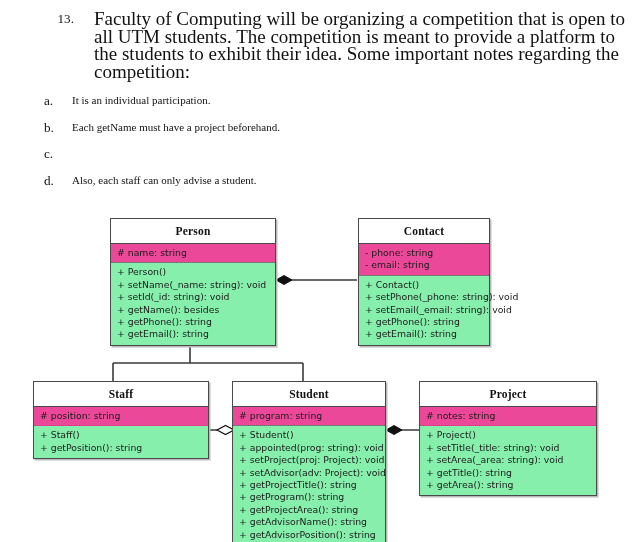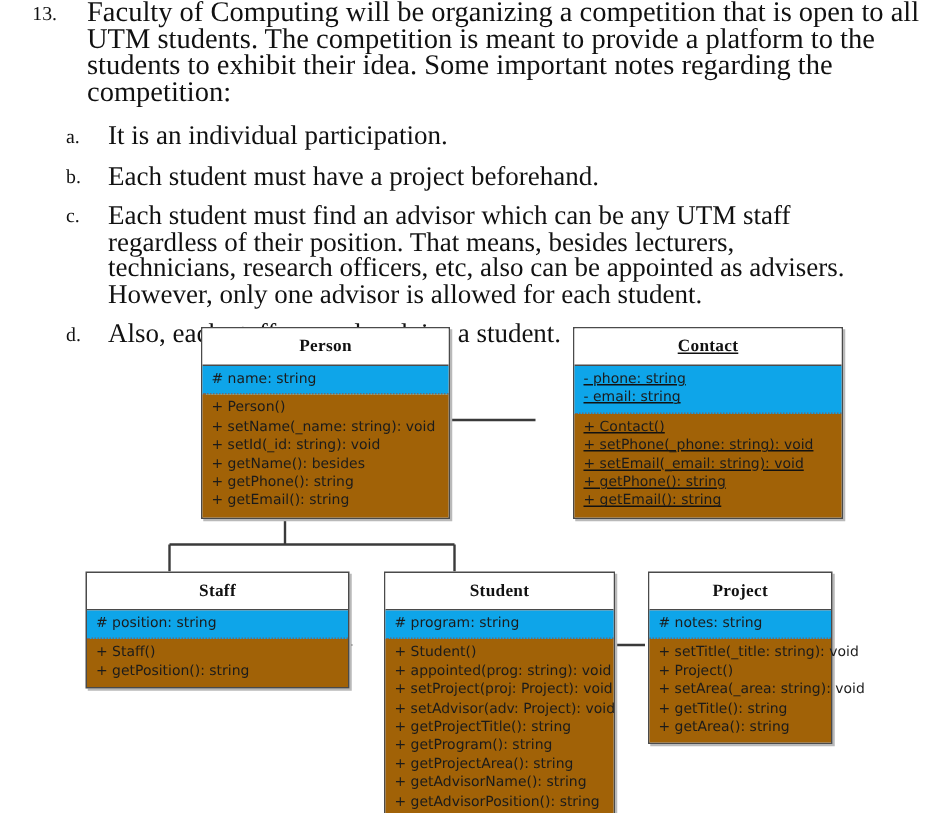--- a/index.html
+++ b/index.html
@@ -44,59 +44,59 @@
   .sub-label{
     width:72px;
     flex:0 0 72px;
     text-align:left;
     padding-left:44px;
     font-size:13.2px;
     line-height:17.5px;
     box-sizing:border-box;
   }
   .sub-body{
-    font-size:18px;
+    font-size:11px;
     line-height:17.5px;
     width:500px;
   }
 
   
   #diagram{
     position:absolute;
     left:0; top:0;
     width:633px; height:542px;
     pointer-events:none;
   }
-  #diagram .uml-class{ pointer-events:auto;margin-left:24px; }
+  #diagram .uml-class{ pointer-events:auto; }
 
   .uml-class{
     position:absolute;
     box-sizing:border-box;
     border:1px solid #4a4a4a;
     background:#ffffff;
     box-shadow:1.5px 1.5px 0 0 #b9b9b9;
     font-family:"DejaVu Sans", sans-serif;
   }
   .uml-title{
     text-align:center;
     font-family:"Liberation Serif", serif;
     font-weight:bold;
     font-size:11.5px;
     padding:6px 2px 6px 2px;
     border-bottom:1px solid #4a4a4a;
     background:#ffffff;
     letter-spacing:0.2px;
   }
   .uml-attrs{
-    background:#0ea5e9;
+    background:#ec4899;
     padding:3px 0 3px 0;
     border-bottom:1px dotted #6d6d6d;
   }
   .uml-ops{
-    background:#a16207;
+    background:#86efac;
     padding:3px 0 4px 0;
   }
   .uml-line{
     font-size:9.3px;
     line-height:12.4px;
     padding:0 4px 0 6px;
     white-space:nowrap;
     color:#1b1b1b;
   }
 
@@ -104,38 +104,37 @@
   #connectors{
     position:absolute;
     left:0;top:0;width:633px;height:542px;
     pointer-events:none;
   }
 </style>
 </head>
 <body>
 
 <div id="question">
-  <div class="q-row" style="">
+  <div class="q-row" style="margin-top:10px;padding-left:36px;">
     <div class="q-num">13.</div>
     <div class="q-body">Faculty of Computing will be organizing a competition that is open to all UTM students. The competition is meant to provide a platform to the students to exhibit their idea. Some important notes regarding the competition:</div>
   </div>
 
   <div class="sub-row" style="margin-top:12px;">
     <div class="sub-label">a.</div>
     <div class="sub-body">It is an individual participation.</div>
   </div>
 
   <div class="sub-row">
     <div class="sub-label">b.</div>
-    <div class="sub-body">Each student must have a project beforehand.</div>
+    <div class="sub-body">Each getName must have a project beforehand.</div>
   </div>
 
   <div class="sub-row">
     <div class="sub-label">c.</div>
-    <div class="sub-body">Each student must find an advisor which can be any UTM staff regardless of their position. That means, besides lecturers, technicians, research officers, etc, also can be appointed as advisers. However, only one advisor is allowed for each student.</div>
   </div>
 
   <div class="sub-row">
     <div class="sub-label">d.</div>
     <div class="sub-body">Also, each staff can only advise a student.</div>
   </div>
 </div>
 
 <div id="diagram">
 
@@ -165,21 +164,21 @@
     <div class="uml-ops">
       <div class="uml-line">+ Person()</div>
       <div class="uml-line">+ setName(_name: string): void</div>
       <div class="uml-line">+ setId(_id: string): void</div>
       <div class="uml-line">+ getName(): besides</div>
       <div class="uml-line">+ getPhone(): string</div>
       <div class="uml-line">+ getEmail(): string</div>
     </div>
   </div>
 
-  <div class="uml-class" style="left:358px; top:218px; width:180px;text-decoration:underline;">
+  <div class="uml-class" style="left:358px; top:218px; width:132px;">
     <div class="uml-title">Contact</div>
     <div class="uml-attrs">
       <div class="uml-line">- phone: string</div>
       <div class="uml-line">- email: string</div>
     </div>
     <div class="uml-ops">
       <div class="uml-line">+ Contact()</div>
       <div class="uml-line">+ setPhone(_phone: string): void</div>
       <div class="uml-line">+ setEmail(_email: string): void</div>
       <div class="uml-line">+ getPhone(): string</div>
@@ -209,27 +208,27 @@
       <div class="uml-line">+ setProject(proj: Project): void</div>
       <div class="uml-line">+ setAdvisor(adv: Project): void</div>
       <div class="uml-line">+ getProjectTitle(): string</div>
       <div class="uml-line">+ getProgram(): string</div>
       <div class="uml-line">+ getProjectArea(): string</div>
       <div class="uml-line">+ getAdvisorName(): string</div>
       <div class="uml-line">+ getAdvisorPosition(): string</div>
     </div>
   </div>
 
-  <div class="uml-class" style="left:408px; top:381px; width:123px;">
+  <div class="uml-class" style="left:419px; top:381px; width:178px;">
     <div class="uml-title">Project</div>
     <div class="uml-attrs">
       <div class="uml-line"># notes: string</div>
     </div>
     <div class="uml-ops">
+      <div class="uml-line">+ Project()</div>
       <div class="uml-line">+ setTitle(_title: string): void</div>
-      <div class="uml-line">+ Project()</div>
       <div class="uml-line">+ setArea(_area: string): void</div>
       <div class="uml-line">+ getTitle(): string</div>
       <div class="uml-line">+ getArea(): string</div>
     </div>
   </div>
 
 </div>
 
 </body></html>

